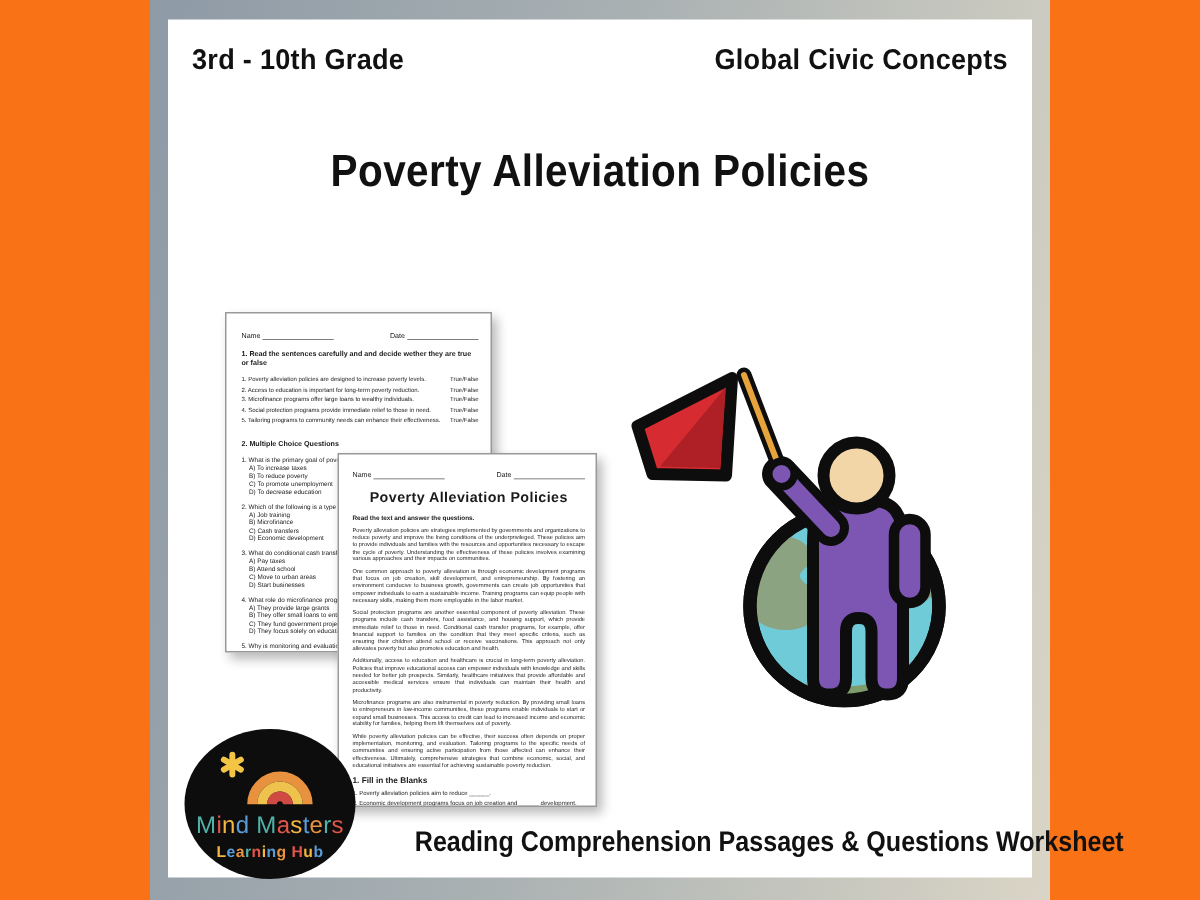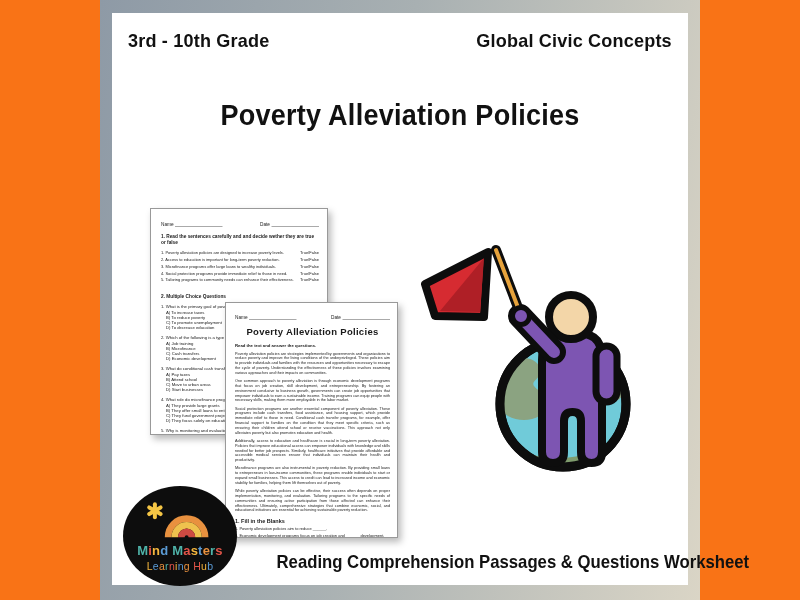--- a/index.html
+++ b/index.html
@@ -62,22 +62,22 @@
   .land.dark{fill:var(--globe-land-dark);}
   .purple{fill:var(--person-purple);stroke:#0d0d0d;}
   .headc{fill:var(--person-head);stroke:#0d0d0d;stroke-width:8;}
   .flag-main{fill:var(--flag-red);stroke:#0d0d0d;stroke-width:8;stroke-linejoin:round;}
   .flag-shade{fill:var(--flag-red-dark);}
 
   
   .logo{position:absolute;left:123px;top:486px;width:114px;height:100px;border-radius:50%;
         background:#0d0d0d;display:flex;flex-direction:column;align-items:center;
         justify-content:center;z-index:4;}
-  .logo-name{font-weight:bold;font-size:13px;letter-spacing:.2px;white-space:nowrap;margin-top:3px;}
-  .logo-tag{font-weight:normal;font-size:10.5px;letter-spacing:.3px;white-space:nowrap;margin-top:2px;}
+  .logo-name{font-weight:normal;font-size:16px;letter-spacing:.2px;white-space:nowrap;margin-top:3px;}
+  .logo-tag{font-weight:bold;font-size:10.5px;letter-spacing:.3px;white-space:nowrap;margin-top:2px;}
 </style>
 </head>
 <body>
 
 <div class="stage">
   <div class="frame">
     
   </div>
   <div class="card"></div>
 

